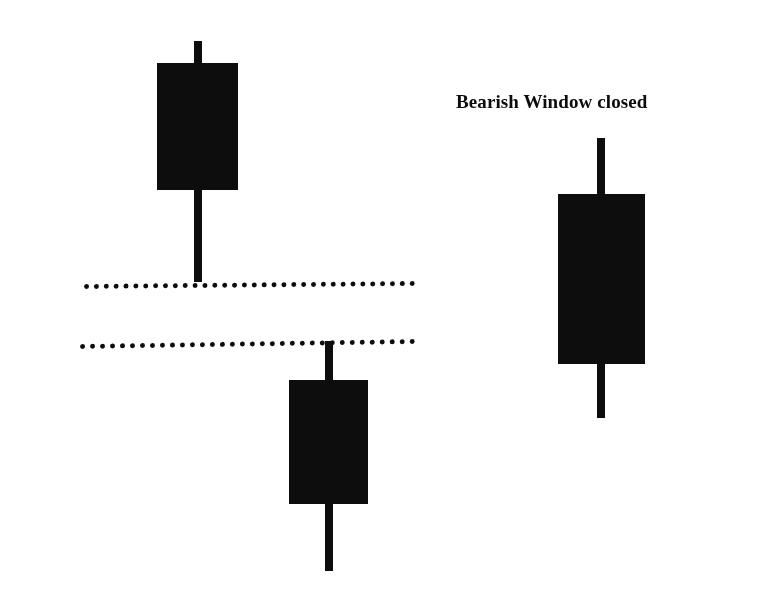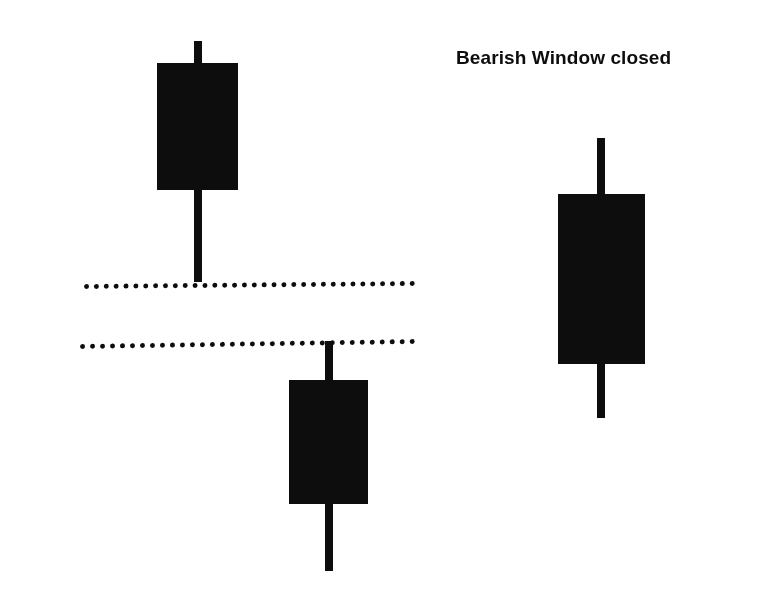--- a/index.html
+++ b/index.html
@@ -34,21 +34,22 @@
     border-top: 5px dotted #0d0d0d;
     transform-origin: 0 0;
   }
   .label {
     position: absolute;
     color: #0d0d0d;
     font-weight: bold;
     font-size: 19px;
     letter-spacing: 0.1px;
     white-space: nowrap;
-    font-family: Liberation Sans, sans-serif;
+    font-family: Liberation Serif, serif;
+    margin-top: 44px;
   }
 </style>
 </head>
 <body>
 
 <div id="canvas" style="width: 776px; height: 614px; background: rgb(255, 255, 255);">
 
   <div class="label" style="left: 456px; top: 47px; font-size: 19px; color: rgb(13, 13, 13); font-weight: bold;">Bearish Window closed</div>
 
   <div class="candle">

